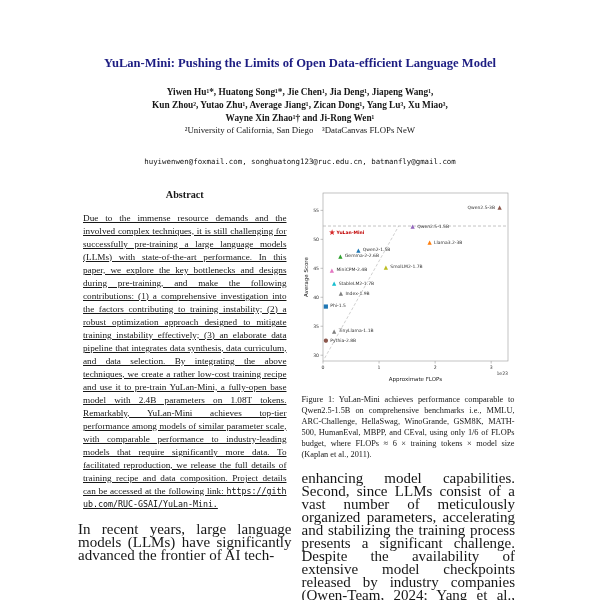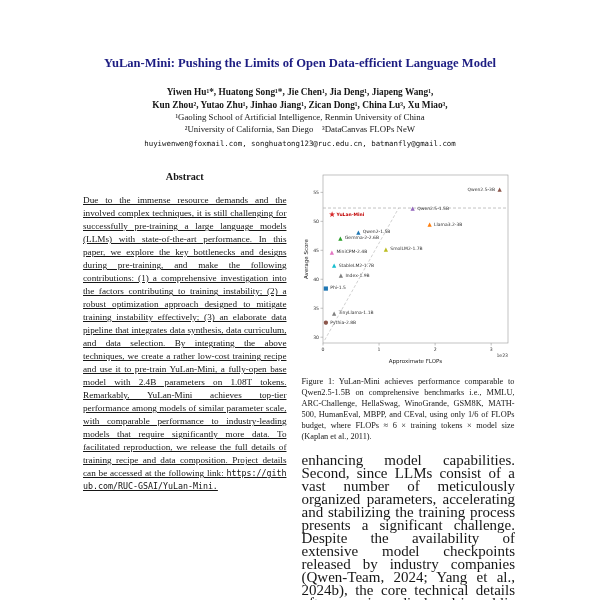--- a/index.html
+++ b/index.html
@@ -1,21 +1,21 @@
 <!DOCTYPE html>
 <html><head>
 <meta charset="utf-8">
 <style>
   html,body{margin:0;padding:0;background:#ffffff;}
   body{width:600px;height:600px;overflow:hidden;font-family:"Liberation Serif",serif;color:#161616;}
   .page{position:relative;width:600px;height:600px;overflow:hidden;box-sizing:border-box;padding:56px 78px 0 78px;background:#ffffff;}
   .title{font-size:12.6px;line-height:15px;font-weight:bold;text-align:center;color:#1d1d82;margin:0 0 15px 0;}
   .author-line{text-align:center;font-weight:bold;font-size:9.3px;line-height:13px;}
   .affil-line{text-align:center;font-size:8.8px;line-height:11.6px;}
-  .emails{text-align:center;font-family:"DejaVu Sans Mono",monospace;font-size:7.4px;line-height:10px;margin-top:4px;color:#111;}
+  .emails{text-align:center;font-family:"DejaVu Sans Mono",monospace;font-size:7.4px;line-height:10px;margin-top:20px;color:#111;}
   .columns{display:flex;gap:10px;margin-top:20px;}
   .col{width:213.5px;box-sizing:border-box;}
   .abstract-h{text-align:center;font-weight:bold;font-size:10.2px;margin:2px 0 8px 0;}
   .abstract-body{font-size:9.2px;line-height:13px;text-align:justify;margin:12px 5px;text-decoration:underline;}
   .mono-link{font-family:"DejaVu Sans Mono",monospace;font-size:8.3px;color:#111;text-decoration:none;word-break:break-all;cursor:pointer;}
   .section-h{font-size:10.6px;font-weight:bold;margin:18px 0 8px 2px;}
   .section-h .num{margin-right:12px;}
   .body-text{font-size:15px;line-height:13px;text-align:justify;margin:0;}
   .para-indent{text-indent:11px;margin-top:2px;}
   figure{margin:0;padding:0;}
@@ -25,32 +25,33 @@
 </style>
 </head>
 <body>
 
 <div class="page">
 
   <h1 class="title">YuLan-Mini: Pushing the Limits of Open Data-efficient Language Model</h1>
 
   <div>
     <div class="author-line">Yiwen Hu¹*, Huatong Song¹*, Jie Chen¹, Jia Deng¹, Jiapeng Wang¹,</div>
-    <div class="author-line">Kun Zhou², Yutao Zhu¹, Jinhao Jiang¹, Zican Dong¹, China Lu³, Xu Miao³,</div>
-    <div class="affil-line">¹Gaoling School of Artificial Intelligence, Renmin University of China</div>
+    <div class="author-line">Kun Zhou², Yutao Zhu¹, Average Jiang¹, Zican Dong¹, Yang Lu³, Xu Miao³,</div>
+    <div class="author-line">Wayne Xin Zhao¹† and Ji-Rong Wen¹</div>
     <div class="affil-line">²University of California, San Diego ³DataCanvas FLOPs NeW</div>
     <div class="emails">huyiwenwen@foxmail.com, songhuatong123@ruc.edu.cn, batmanfly@gmail.com</div>
   </div>
 
   <div class="columns">
 
     <div class="col">
       <div class="abstract-h">Abstract</div>
       <p class="abstract-body"><span>Due to the immense resource demands and the involved complex techniques, it is still challenging for successfully pre-training a large language models (LLMs) with state-of-the-art performance. In this paper, we explore the key bottlenecks and designs during pre-training, and make the following contributions: (1) a comprehensive investigation into the factors contributing to training instability; (2) a robust optimization approach designed to mitigate training instability effectively; (3) an elaborate data pipeline that integrates data synthesis, data curriculum, and data selection. By integrating the above techniques, we create a rather low-cost training recipe and use it to pre-train YuLan-Mini, a fully-open base model with 2.4B parameters on 1.08T tokens. Remarkably, YuLan-Mini achieves top-tier performance among models of similar parameter scale, with comparable performance to industry-leading models that require significantly more data. To facilitated reproduction, we release the full details of training recipe and data composition. Project details can be accessed at the following link: </span><span class="mono-link">https://github.com/RUC-GSAI/YuLan-Mini.</span></p>
 
+      <p class="body-text">In recent years, large language models (LLMs) have significantly advanced the frontier of AI tech-</p>
     </div>
 
     <div class="col">
       <figure class="figwrap">
         <svg width="213" height="196" viewBox="0 0 213 196">
             <rect x="21" y="6" width="185" height="168" fill="#ffffff" stroke="#999999" stroke-width="0.6"></rect>
             <line x1="18.5" x2="21" y1="168.20689655172416" y2="168.20689655172416" stroke="#999999" stroke-width="0.6"></line>
             <text x="17" y="169.90689655172415" text-anchor="end" font-size="4.6" fill="#333333">30</text>
             <line x1="18.5" x2="21" y1="139.24137931034483" y2="139.24137931034483" stroke="#999999" stroke-width="0.6"></line>
             <text x="17" y="140.94137931034481" text-anchor="end" font-size="4.6" fill="#333333">35</text>

